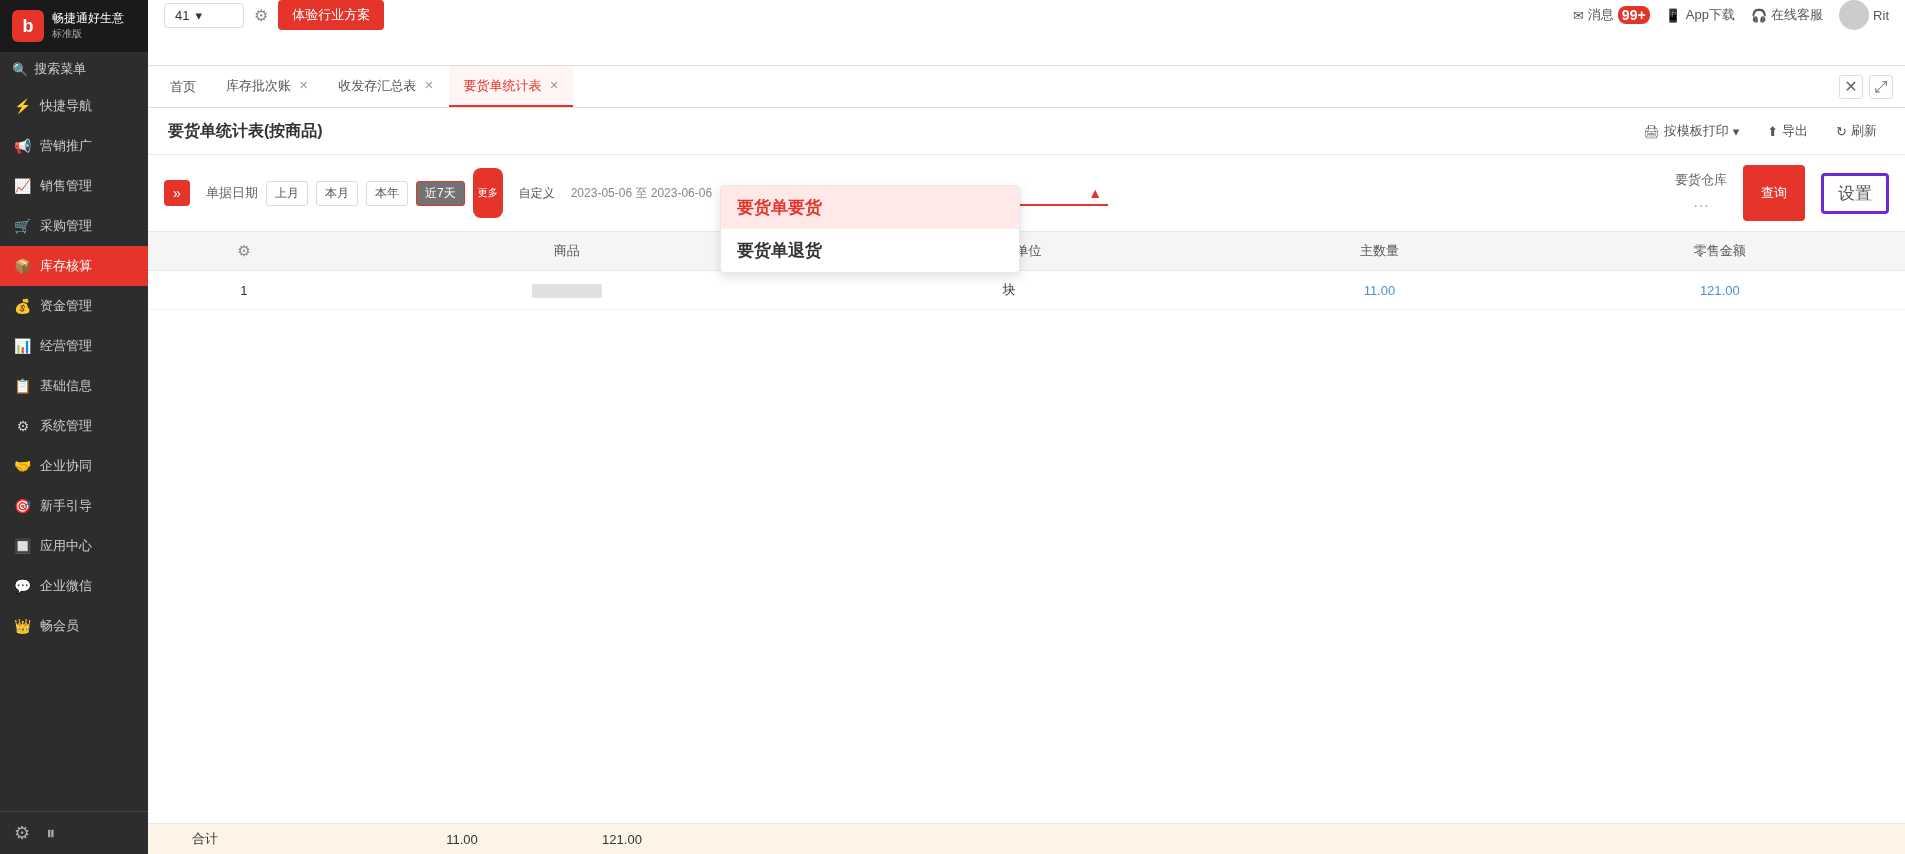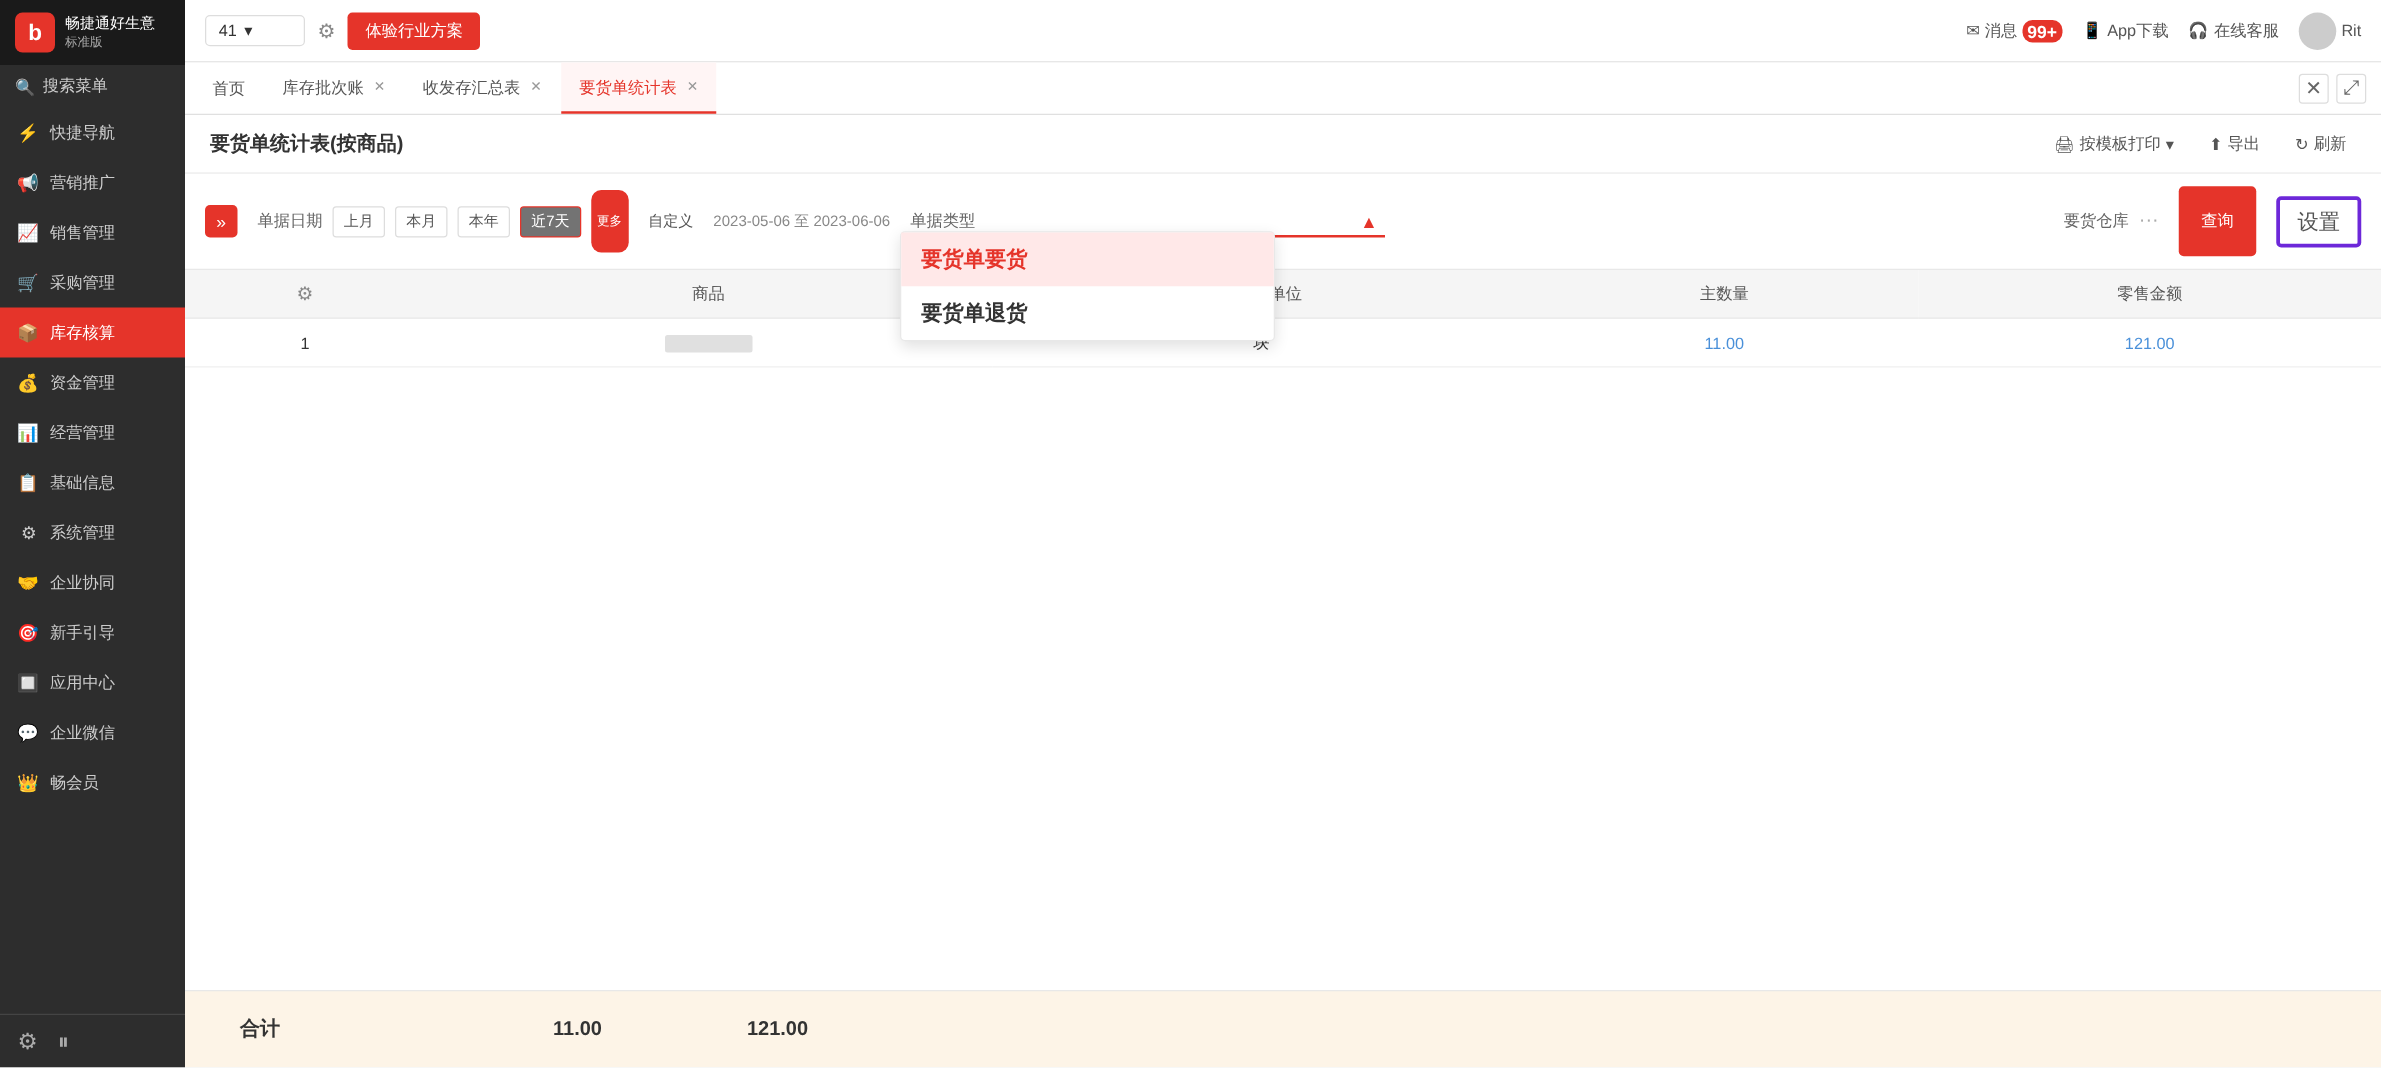--- a/index.html
+++ b/index.html
@@ -73,23 +73,23 @@
       color: #aaa;
     }
     .sidebar-bottom span { cursor: pointer; font-size: 18px; }
 
     
     .main { flex: 1; display: flex; flex-direction: column; background: #f5f5f5; overflow: hidden; }
 
     
     .topbar {
       background: #fff;
-      height: 50px;
-      display: flex;
-      align-items: center;
+      height: 66px;
+      display: flex;
+      align-items: flex-start;
       padding: 0 16px;
       gap: 12px;
       border-bottom: 1px solid #e0e0e0;
       flex-shrink: 0;
     }
     .topbar-left { display: flex; align-items: center; gap: 10px; flex: 1; }
     .store-selector {
       display: flex;
       align-items: center;
       gap: 6px;
@@ -307,20 +307,21 @@
       transform: translateY(-50%);
       color: #e5342a;
       cursor: pointer;
       font-size: 14px;
     }
 
     .warehouse-group {
       display: flex;
       align-items: center;
       gap: 8px;
+      flex-direction: column;
     }
     .warehouse-dots {
       color: #aaa;
       cursor: pointer;
       font-size: 16px;
     }
     .query-btn {
       background: #e5342a;
       color: white;
       border: none;
@@ -404,25 +405,24 @@
       width: 70px;
       vertical-align: middle;
     }
 
     
     .table-footer {
       background: #fdf4e7;
       border-top: 1px solid #e8e8e8;
       display: flex;
       align-items: center;
-      padding: 20px 14px;
-      font-size: 16px;
+      padding: 6px 14px;
+      font-size: 13px;
       color: #333;
       flex-shrink: 0;
-      font-weight: bold;
     }
     .footer-label {
       min-width: 200px;
       padding-left: 30px;
     }
     .footer-value {
       min-width: 120px;
       text-align: center;
     }
   </style>

